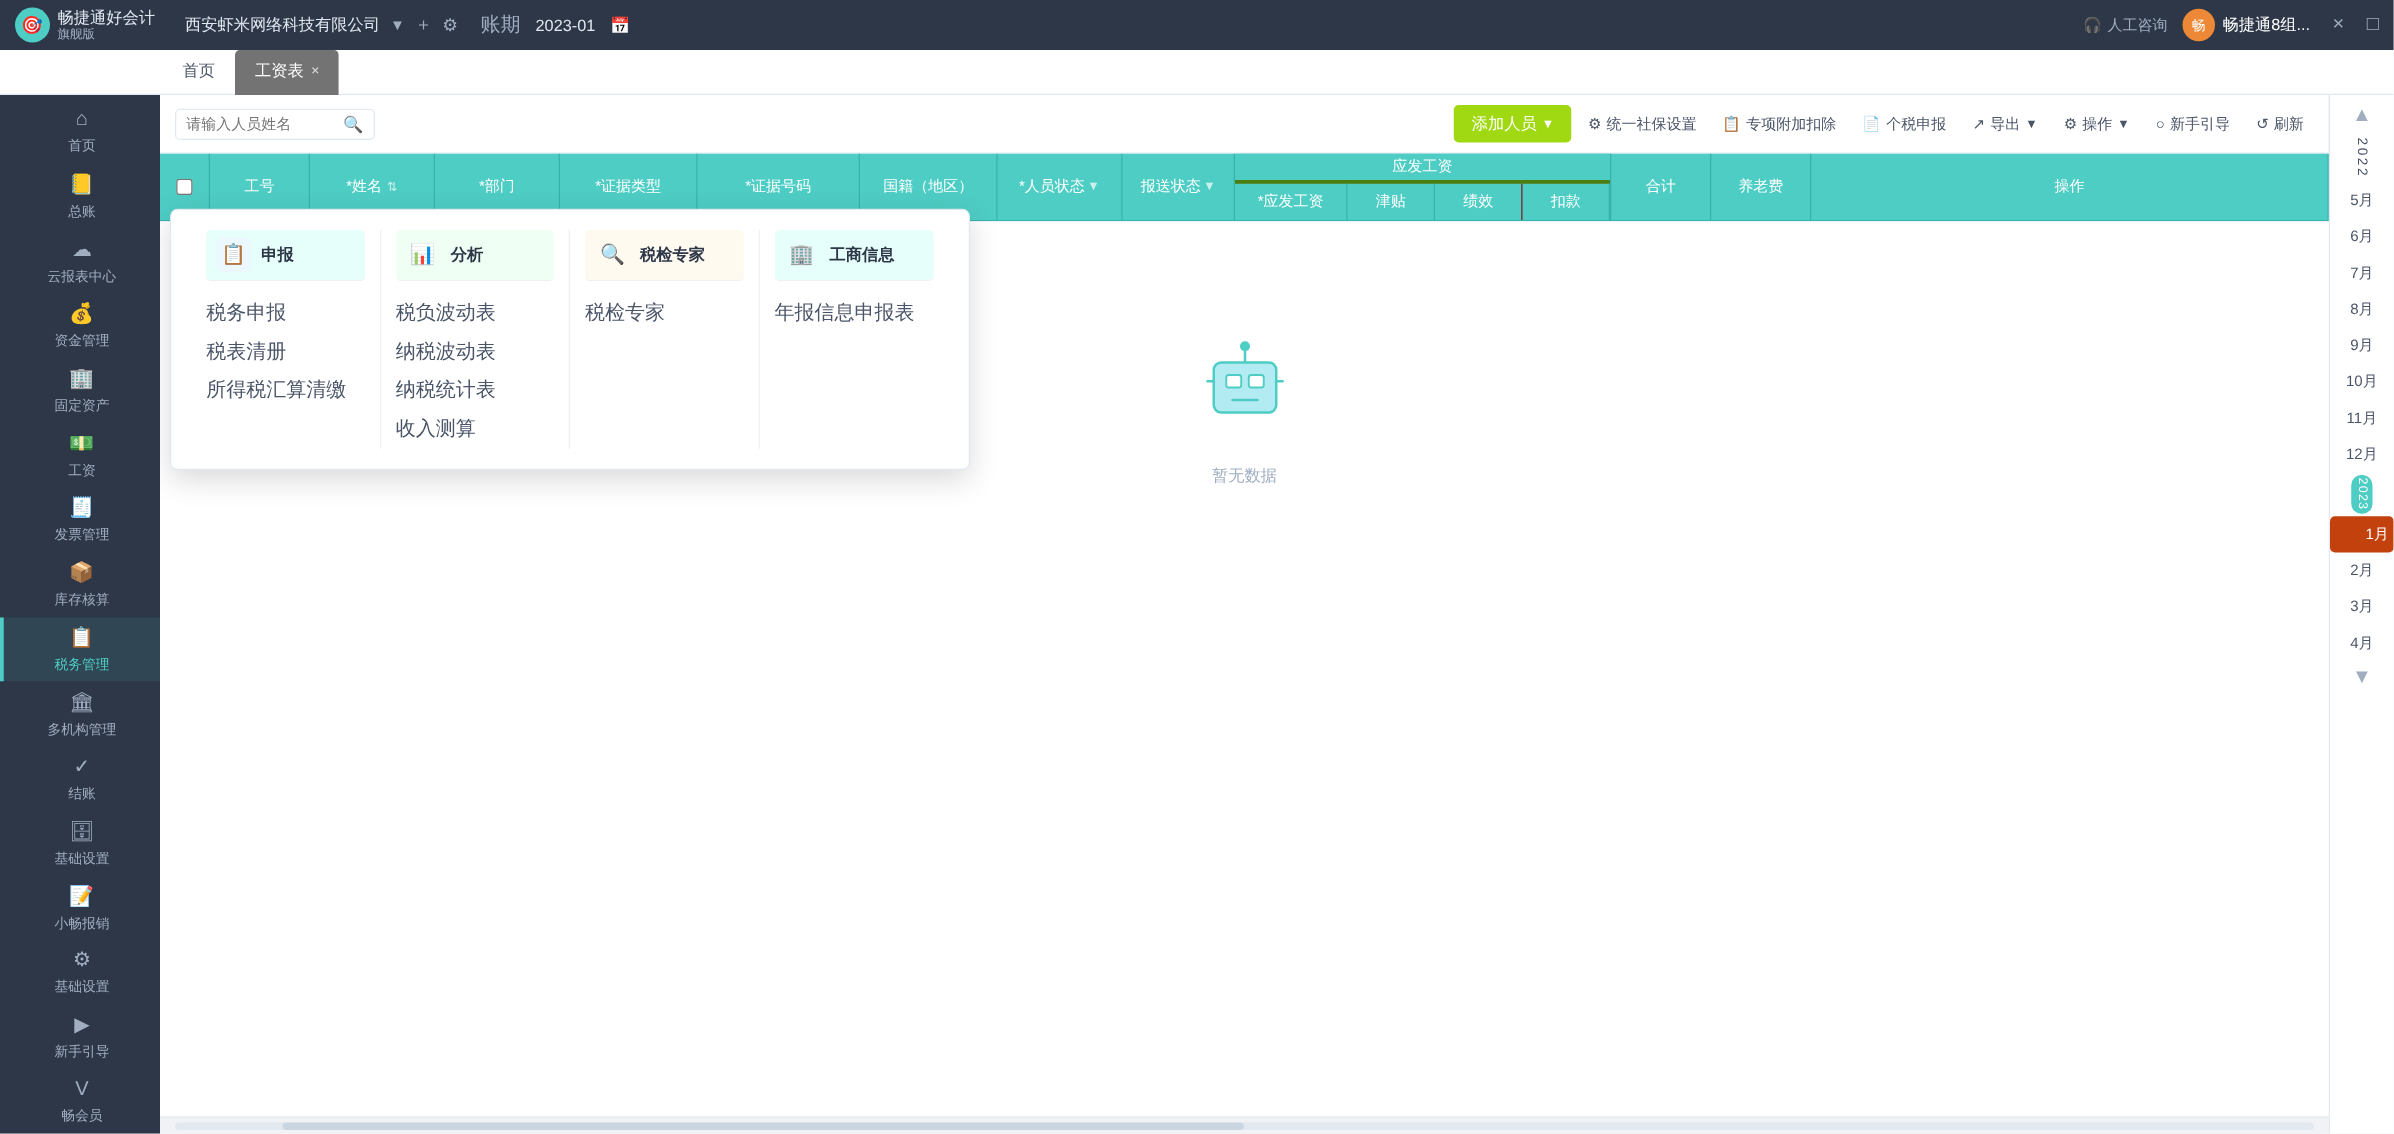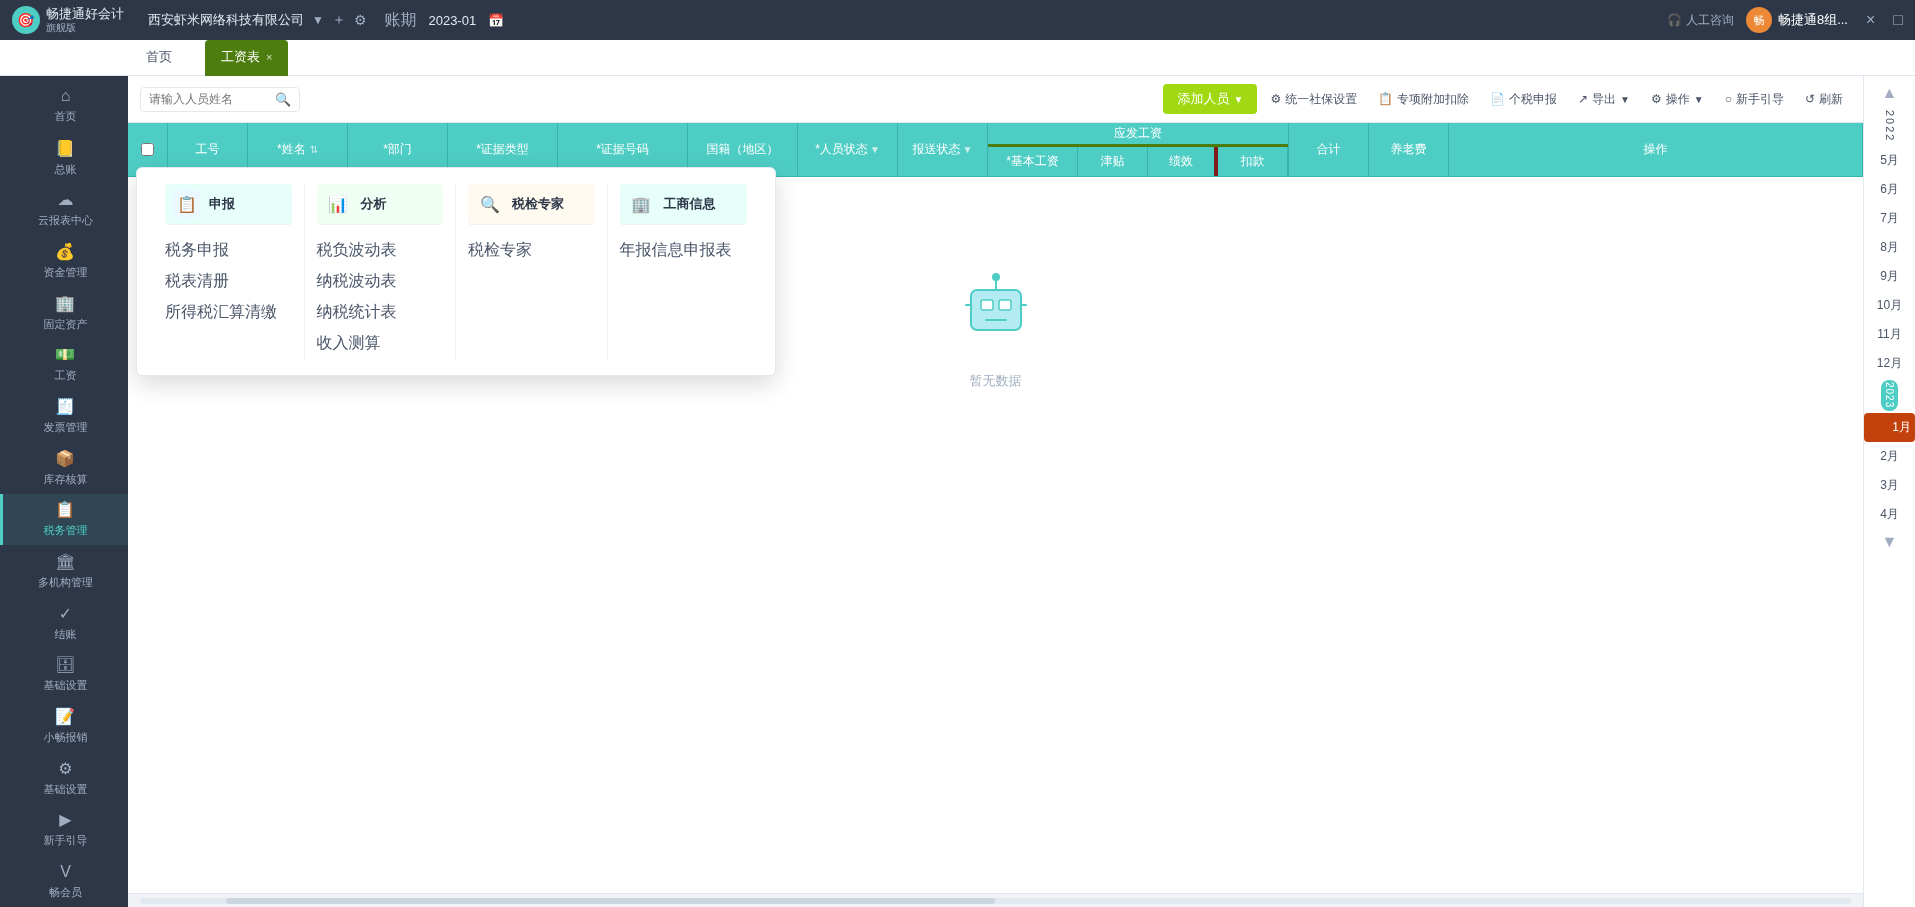--- a/index.html
+++ b/index.html
@@ -21,21 +21,21 @@
     .user-area { display: flex; align-items: center; gap: 6px; }
     .user-avatar { width: 26px; height: 26px; background: #ed8936; border-radius: 50%; display: flex; align-items: center; justify-content: center; color: #fff; font-size: 11px; }
     .close-btn, .restore-btn { color: #a0aec0; font-size: 16px; cursor: pointer; background: none; border: none; margin-left: 6px; }
 
     
     .tab-bar {
       display: flex; align-items: center; height: 36px;
       background: #fff; border-bottom: 1px solid #e2e8f0; padding-left: 130px;
     }
     .tab-item { padding: 0 16px; height: 36px; display: flex; align-items: center; font-size: 13px; color: #4a5568; cursor: pointer; border-bottom: 2px solid transparent; }
-    .tab-item.active { background: #4d7c0f; color: #fff; border-radius: 4px 4px 0 0; margin-left: 17px; }
+    .tab-item.active { background: #737373; color: #fff; border-radius: 4px 4px 0 0; }
     .tab-close { margin-left: 6px; font-size: 11px; color: rgba(255,255,255,0.8); cursor: pointer; }
 
     
     .main-layout { display: flex; height: calc(907px - 40px - 36px); }
 
     
     .sidebar {
       width: 128px; background: #2d3748; flex-shrink: 0;
       display: flex; flex-direction: column; padding-top: 4px;
     }
@@ -290,23 +290,23 @@
             <span class="filter-icon">▼</span>
         </div>
         <div class="th-cell" style="width:90px;">
           <span>报送状态</span>
             <span class="filter-icon">▼</span>
         </div>
 
         <div style="display:flex;flex-direction:column;border-right:1px solid #38b2ac;">
           <div style="color:#fff;font-size:12px;text-align:center;padding:2px 0;border-bottom:3px solid #4d7c0f;background:#4ecdc4;">应发工资</div>
           <div style="display:flex;">
-            <div class="th-cell" style="width:90px;border-right:1px solid #38b2ac;">*基本工资</div>
+            <div class="th-cell" style="width:90px;border-right:1px solid #38b2ac;">*应发工资</div>
             <div class="th-cell" style="width:70px;border-right:1px solid #38b2ac;">津贴</div>
-            <div class="th-cell" style="width:70px;border-right:4px solid #7f1d1d;">绩效</div>
+            <div class="th-cell" style="width:70px;border-right:1px solid #7f1d1d;">绩效</div>
             <div class="th-cell" style="width:70px;">扣款</div>
           </div>
         </div>
         <div class="th-cell" style="width:80px;">合计</div>
         <div class="th-cell" style="width:80px;">养老费</div>
         <div class="th-cell" style="flex:1;">操作</div>
       </div>
 
       <div class="table-wrap">
         <div class="empty-state">

